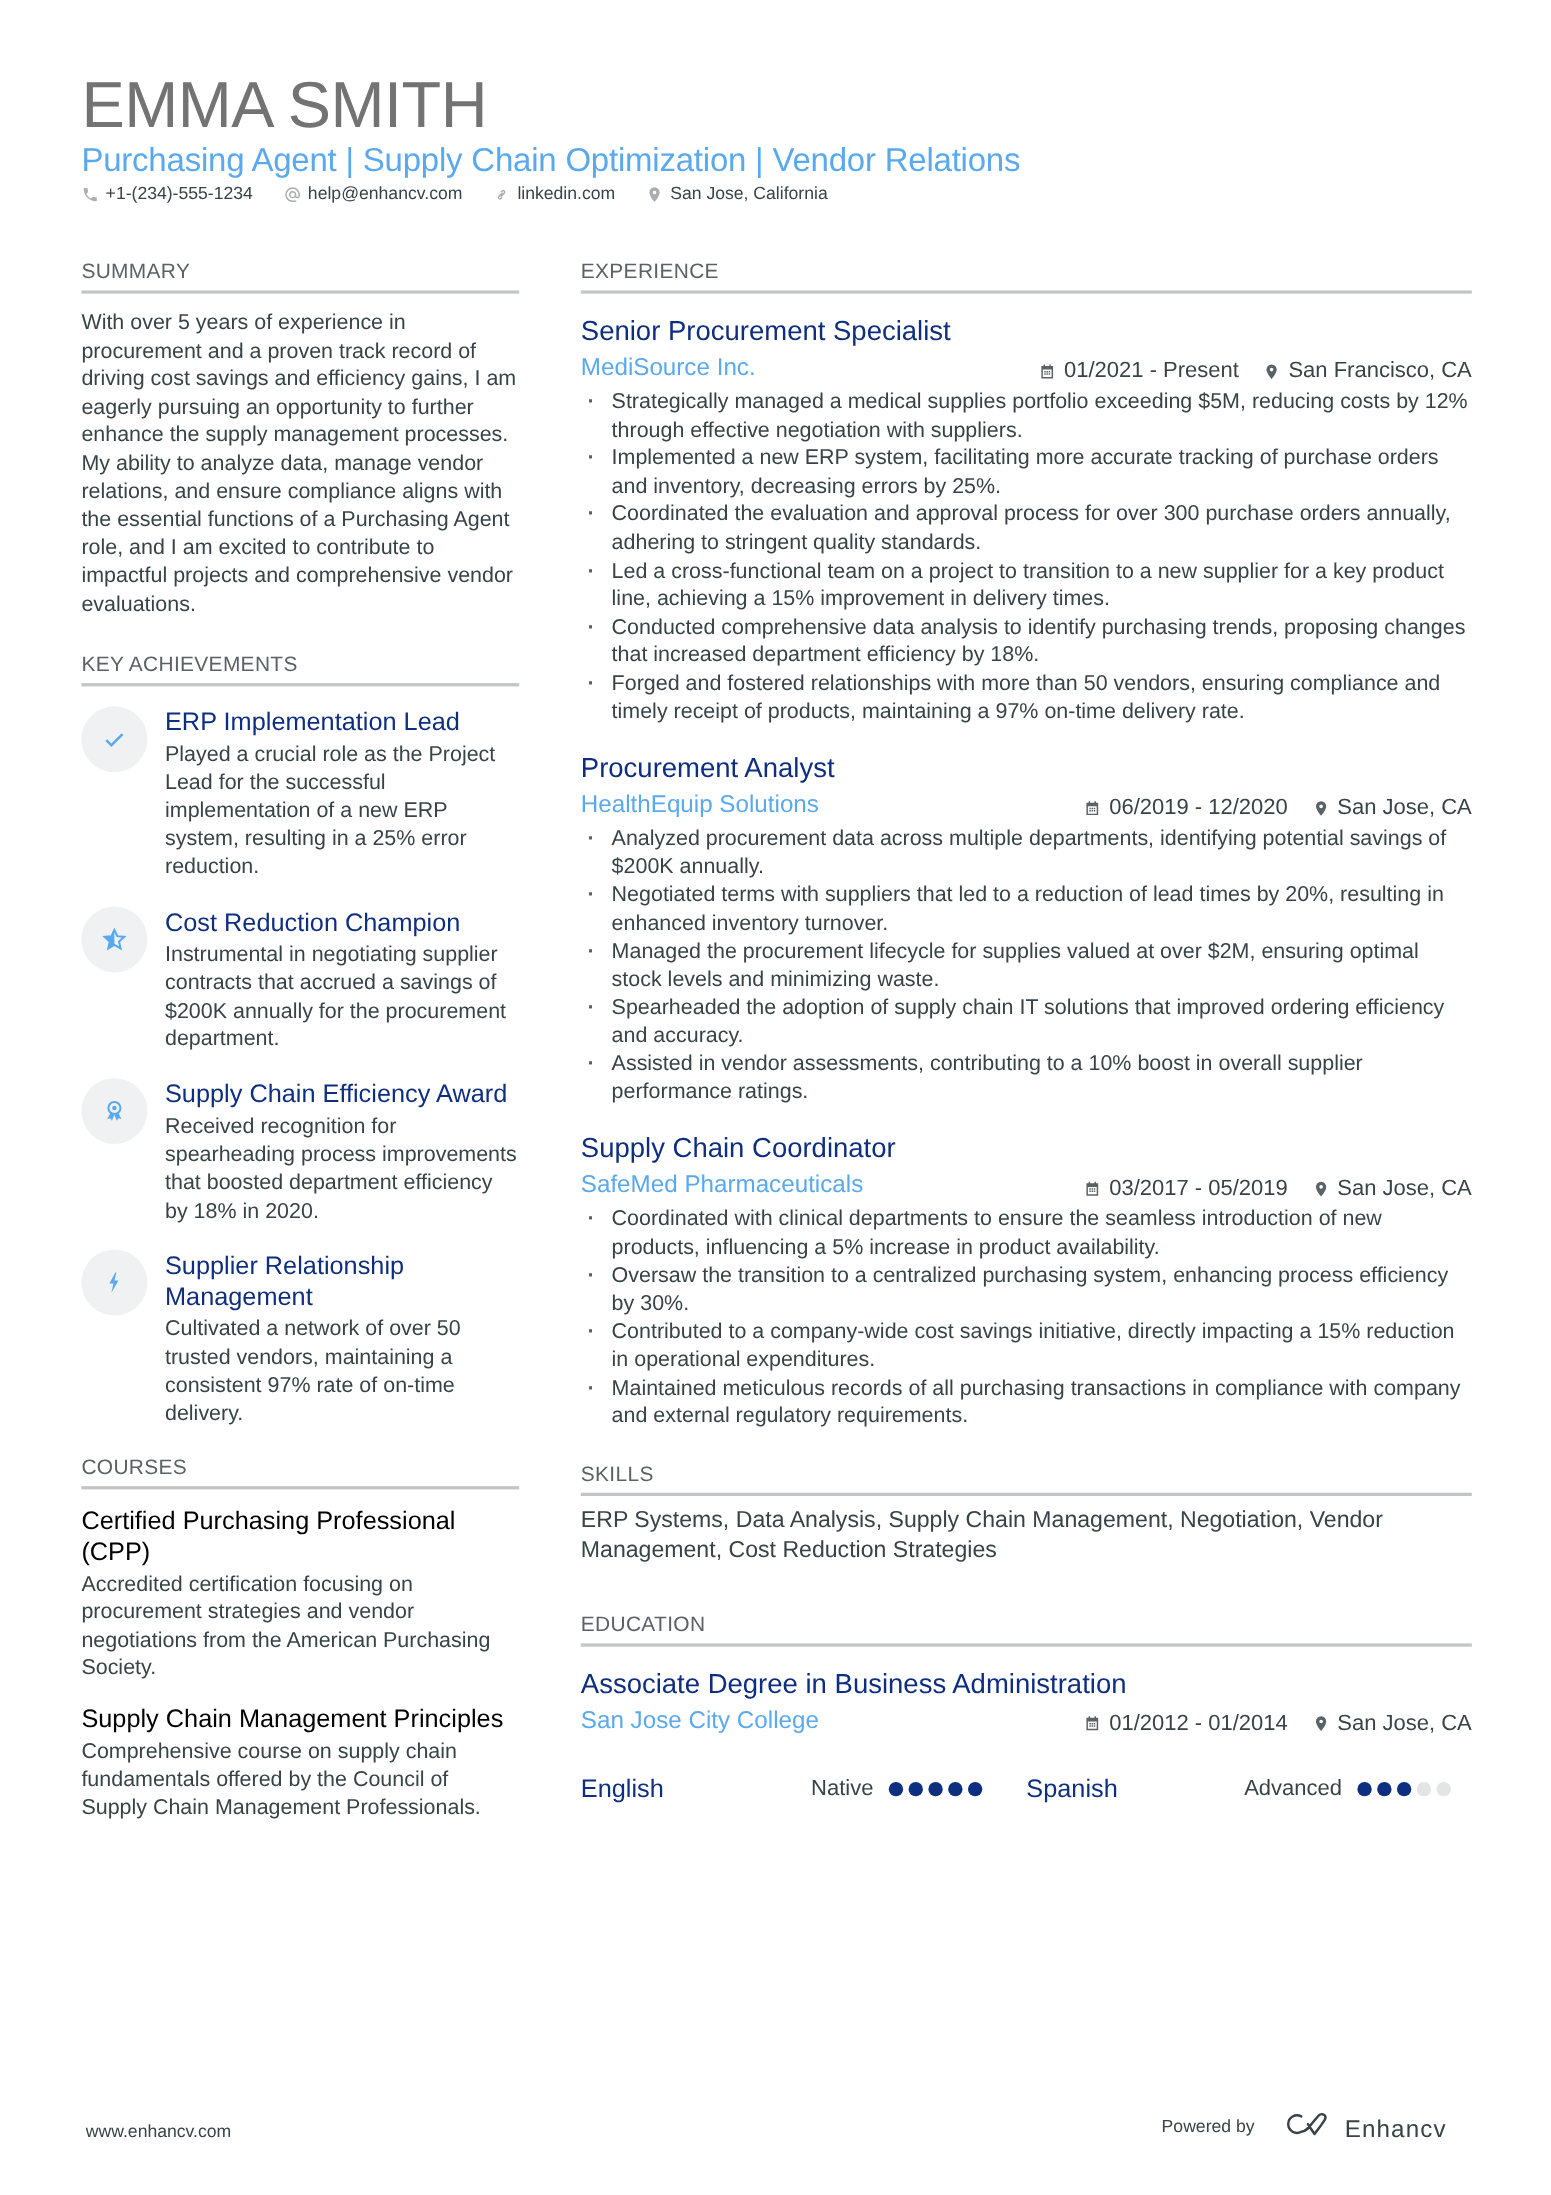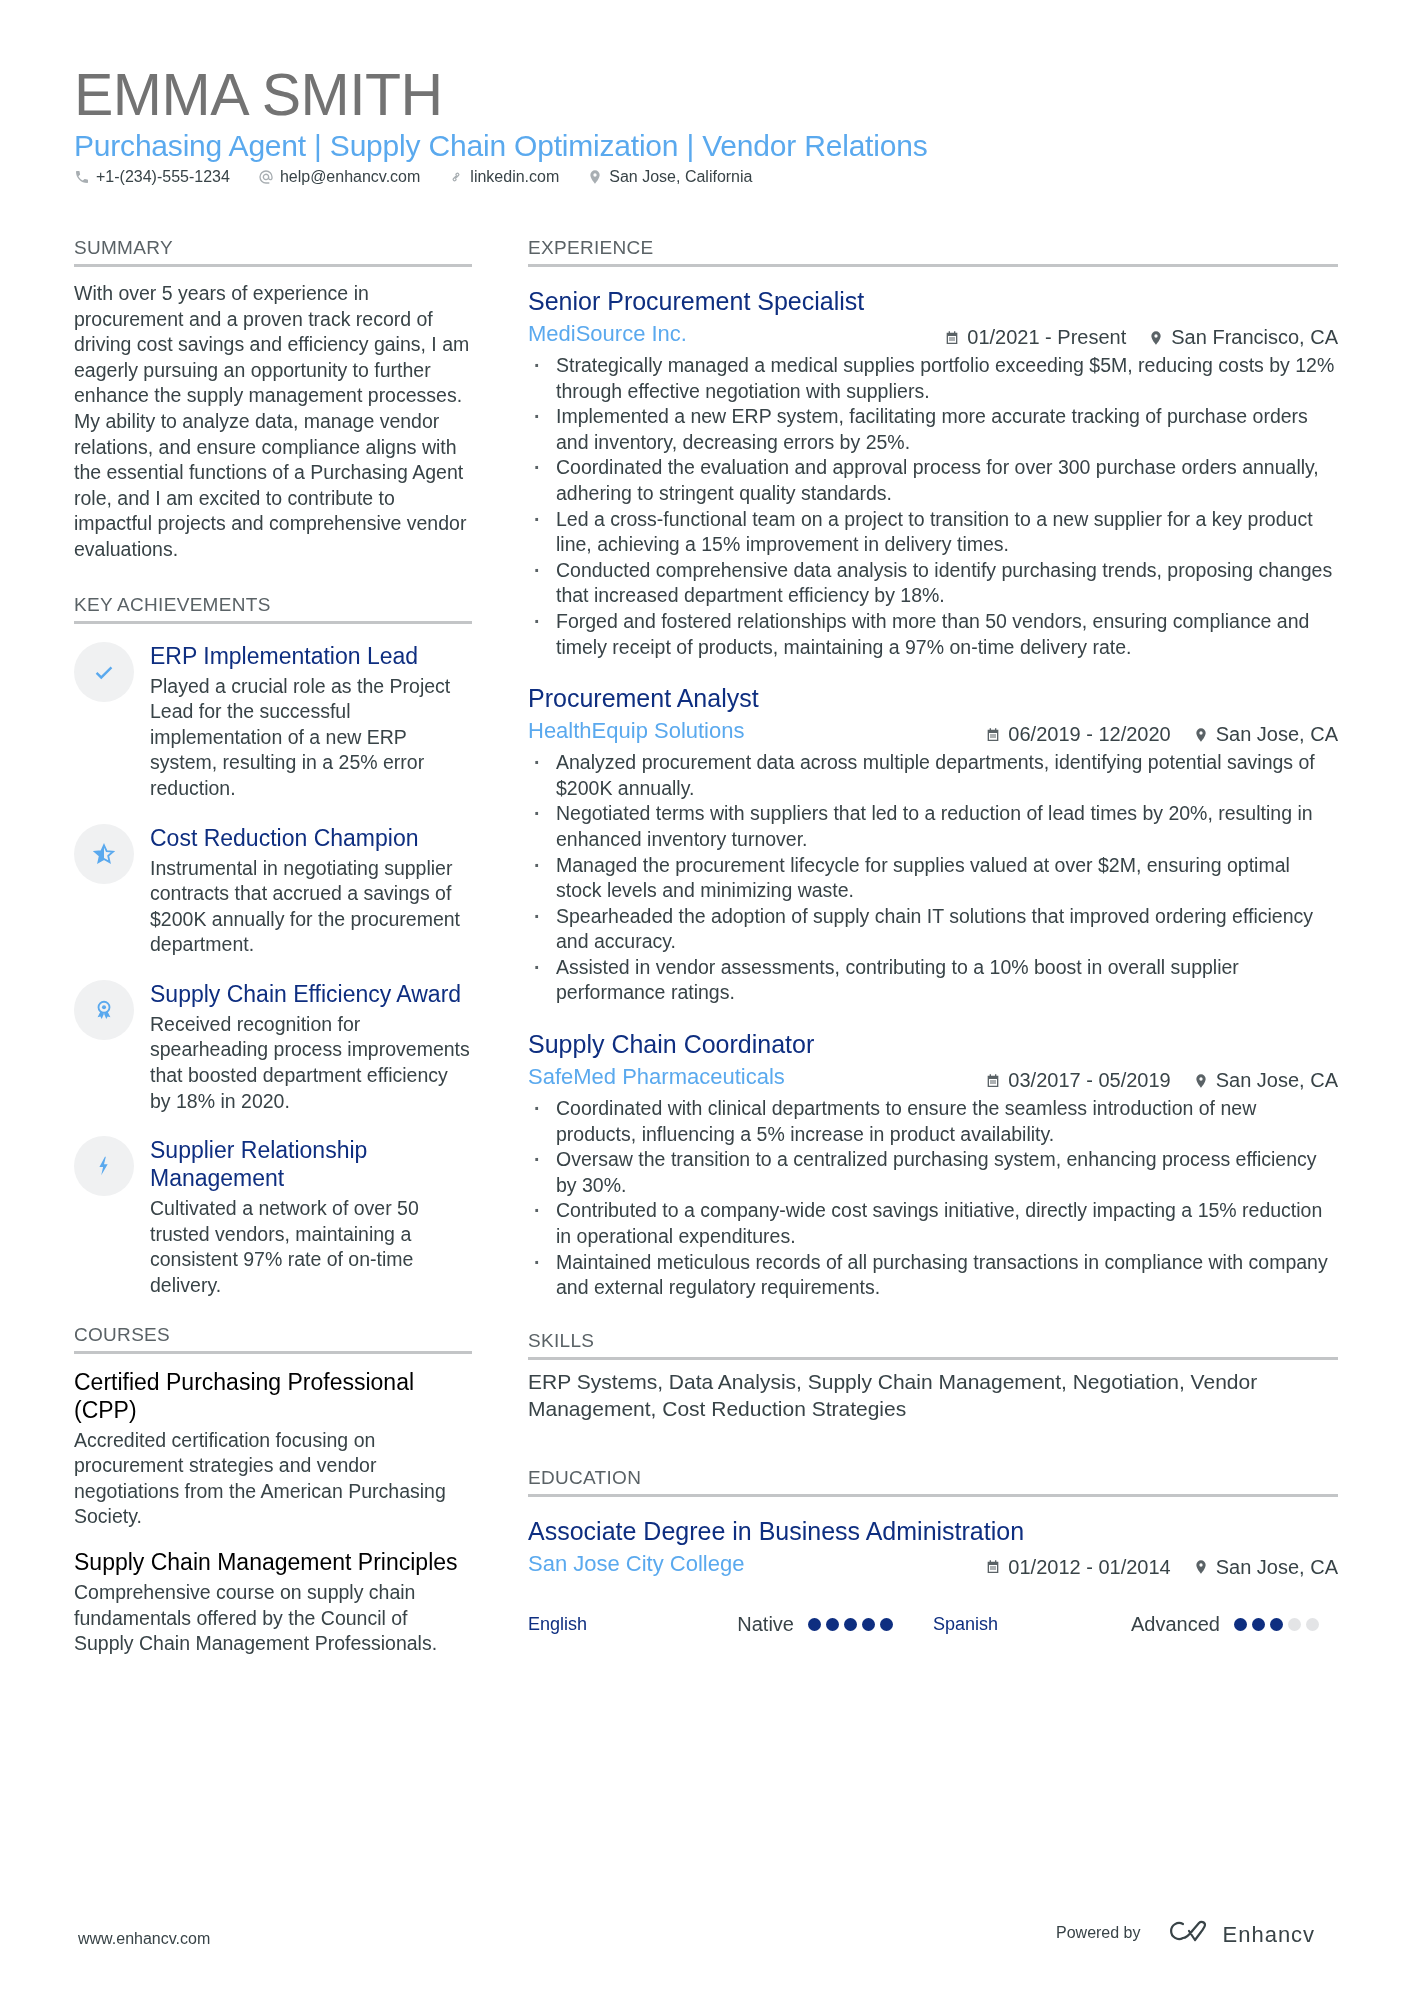--- a/index.html
+++ b/index.html
@@ -38,21 +38,21 @@
   .meta-item { display: flex; align-items: center; gap: 7px; }
   .meta-item svg { width: 16px; height: 16px; fill: #5a6266; }
   .bullets { list-style: none; }
   .bullets li { position: relative; padding-left: 28px; font-size: 19.5px; line-height: 25.6px; color: #384347; }
   .bullets li::before { content: "·"; position: absolute; left: 6px; top: 0; color: #5a6266; font-weight: bold; }
 
   .skills-text { font-size: 21px; line-height: 27px; color: #384347; margin-top: 2px; }
 
   .lang-row { display: flex; align-items: center; }
   .lang { display: flex; align-items: center; width: 405px; }
-  .lang-name { font-size: 18px; color: #0e2e80; flex: 1; }
+  .lang-name { font-size: 23px; color: #0e2e80; flex: 1; }
   .lang-level { font-size: 20px; color: #384347; margin-right: 14px; }
   .dots { display: flex; gap: 5px; margin-right: 40px; }
   .dot { width: 13px; height: 13px; border-radius: 50%; background: #0e2e80; }
   .dot.off { background: #e3e4e6; }
 
   .footer-left { position: absolute; left: 78px; top: 1930px; font-size: 16px; color: #384347; }
   .footer-right { position: absolute; left: 1056px; top: 1918px; display: flex; align-items: center; gap: 26px; }
   .powered { font-size: 16px; color: #384347; }
   .brand { display: flex; align-items: flex-end; gap: 8px; }
   .brand-logo svg { width: 48px; height: 26px; }

